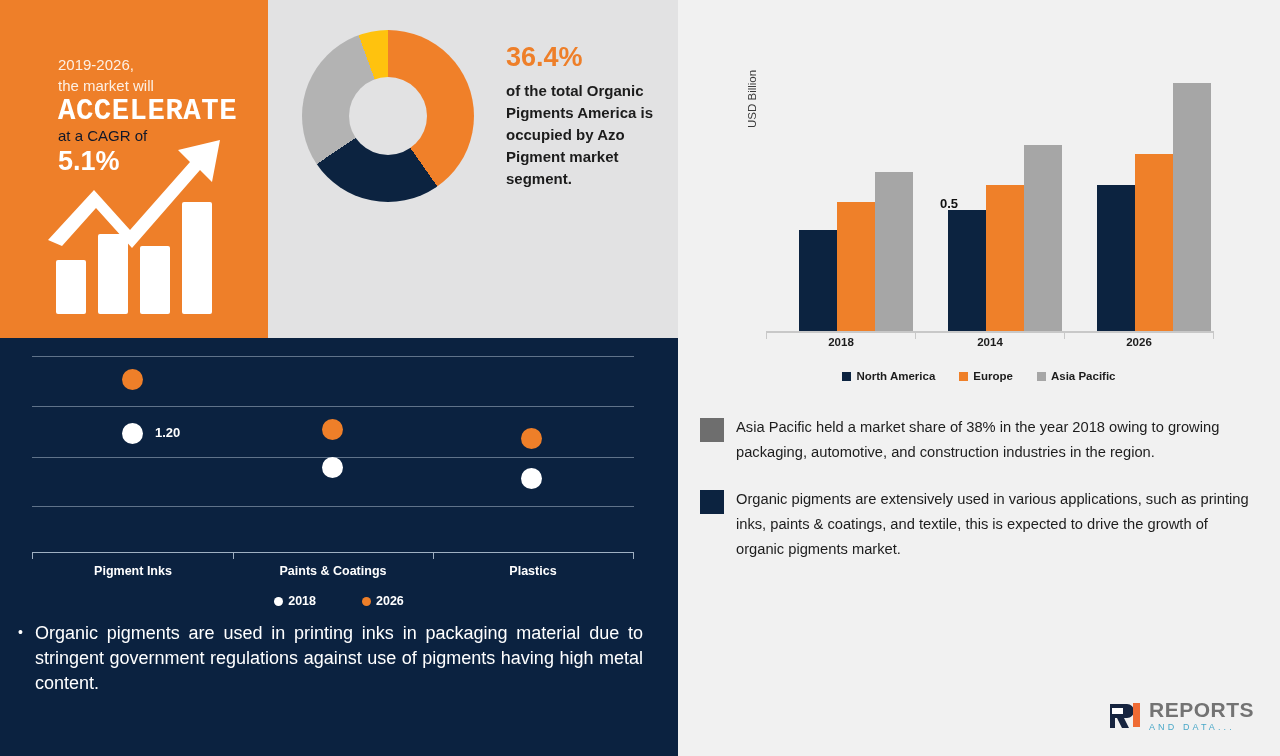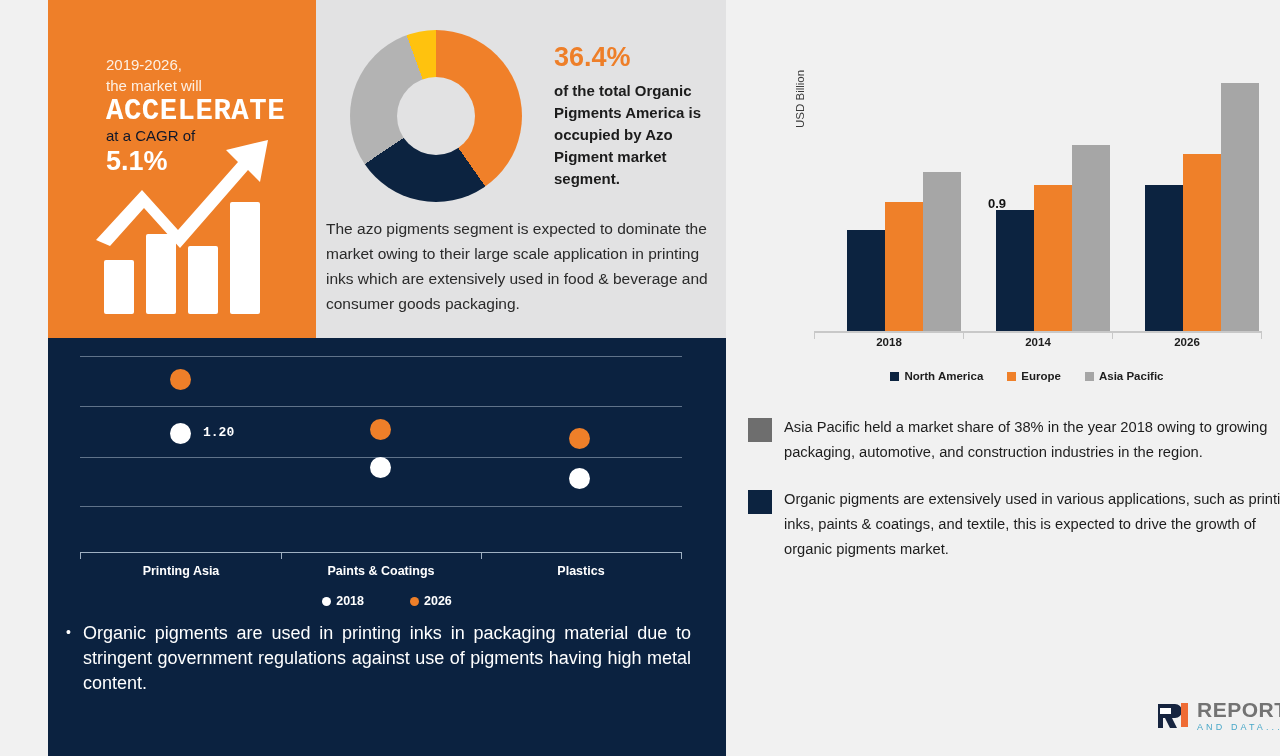--- a/index.html
+++ b/index.html
@@ -3,21 +3,21 @@
 <meta charset="utf-8">
 <style>
   * { margin:0; padding:0; box-sizing:border-box; }
   html,body { width:1280px; height:756px; }
   body {
     font-family: "Liberation Sans", sans-serif;
     background:#f1f1f1;
     position:relative;
     overflow:hidden;
   }
-  .stage { position:absolute; inset:0; width:1025px; height:756px;margin-left:48px; }
+  .stage { position:absolute; inset:0; width:1025px; height:756px; }
 
   
   .cagr-panel{
     position:absolute; left:0; top:0; width:268px; height:338px;
     background:#ee7f29; color:#ffffff; overflow:hidden;
   }
   .cagr-years{ position:absolute; left:58px; top:54px; font-size:15px; line-height:21px; color:#fdf0e4;}
   .cagr-accel{ position:absolute; left:58px; top:95px; font-size:29px; font-weight:bold; letter-spacing:.5px; color:#ffffff;font-family:Liberation Mono, monospace;}
   .cagr-at{ position:absolute; left:58px; top:127px; font-size:15px; color:#0f172a;}
   .cagr-val{ position:absolute; left:58px; top:146px; font-size:27px; font-weight:bold; color:#ffffff;}
@@ -52,21 +52,21 @@
     position:absolute; left:0; top:338px; width:678px; height:418px;
     background:#0b2240;
   }
   .scatter{ position:absolute; left:0; top:0; width:678px; height:260px;}
   .gridline{ position:absolute; left:32px; width:602px; height:1px; background:#a8b6c6; opacity:.55;}
   .axis-line{ position:absolute; left:32px; top:214px; width:602px; height:1px; background:#9fb0c2;}
   .axis-tick{ position:absolute; width:1px; height:7px; background:#9fb0c2; top:214px;}
   .dot{ position:absolute; width:21px; height:21px; border-radius:50%;}
   .dot.white{ background:#ffffff;}
   .dot.orange{ background:#ee7f29;}
-  .dot-label{ position:absolute; color:#ffffff; font-size:13px; font-weight:bold;font-family:Liberation Mono, monospace;}
+  .dot-label{ position:absolute; color:#ffffff; font-size:13px; font-weight:bold;}
   .cat-label{ position:absolute; top:226px; width:200px; text-align:center;
               color:#ffffff; font-size:12.5px; font-weight:bold;}
   .sc-legend{ position:absolute; left:0; top:256px; width:678px; display:flex;
               justify-content:center; gap:46px; align-items:center;}
   .sc-legend .li{ display:flex; align-items:center; gap:5px; color:#ffffff;
                   font-size:12.5px; font-weight:bold;}
   .sc-legend .swatch{ width:9px;height:9px;border-radius:50%;}
   .navy-bullet{ position:absolute; left:18px; top:283px; width:625px; display:flex; gap:12px;}
   .navy-bullet .b-dot{ color:#ffffff; font-size:14px; line-height:22px;}
   .navy-bullet .b-txt{ color:#ffffff; font-size:18px; line-height:25px; text-align:justify;}
@@ -132,21 +132,20 @@
     </svg>
   </div>
 
   <div class="donut-panel">
     <div class="donut-wrap">
       <div class="donut"></div>
       <div class="donut-hole"></div>
     </div>
     <div class="pct-big">36.4%</div>
     <div class="pct-desc">of the total Organic Pigments America is occupied by Azo Pigment market segment.</div>
-    <div class="donut-para">The azo pigments segment is expected to dominate the market owing to their large scale application in printing inks which are extensively used in food &amp; beverage and consumer goods packaging.</div>
   </div>
 
   <div class="navy-panel">
     <div class="scatter">
       <div class="gridline" style="top:18px"></div>
       <div class="gridline" style="top:68px"></div>
       <div class="gridline" style="top:119px"></div>
       <div class="gridline" style="top:168px"></div>
 
       <div class="axis-line"></div>
@@ -158,21 +157,21 @@
       <div class="dot orange" style="left:122px; top:31px"></div>
       <div class="dot white" style="left:122px; top:85px"></div>
       <div class="dot-label" style="left:155px; top:87px">1.20</div>
 
       <div class="dot orange" style="left:322px; top:81px"></div>
       <div class="dot white" style="left:322px; top:119px"></div>
 
       <div class="dot orange" style="left:521px; top:90px"></div>
       <div class="dot white" style="left:521px; top:130px"></div>
 
-      <div class="cat-label" style="left:33px">Printing Asia</div>
+      <div class="cat-label" style="left:33px">Pigment Inks</div>
       <div class="cat-label" style="left:233px">Paints &amp; Coatings</div>
       <div class="cat-label" style="left:433px">Plastics</div>
 
       <div class="sc-legend">
         <div class="li">
           <span class="swatch" style="background:#ffffff"></span>
           <span>2018</span>
         </div>
         <div class="li">
           <span class="swatch" style="background:#ee7f29"></span>
@@ -206,21 +205,21 @@
 
         <div class="bar na" style="left:182px; width:38px; height:121px;"></div>
         <div class="bar eu" style="left:220px; width:38px; height:146px;"></div>
         <div class="bar ap" style="left:258px; width:38px; height:186px;"></div>
 
         <div class="bar na" style="left:331px; width:38px; height:146px;"></div>
         <div class="bar eu" style="left:369px; width:38px; height:177px;"></div>
         <div class="bar ap" style="left:407px; width:38px; height:248px;"></div>
       </div>
 
-      <div class="bar-datalabel" style="left:262px; top:196px;">0.9</div>
+      <div class="bar-datalabel" style="left:262px; top:196px;">0.5</div>
 
       <div class="bc-xlabel" style="left:103px">2018</div>
       <div class="bc-xlabel" style="left:252px">2014</div>
       <div class="bc-xlabel" style="left:401px">2026</div>
 
       <div class="bc-legend">
         <div class="li">
           <span class="swatch" style="background:#0c2340"></span>
           <span>North America</span>
         </div>

